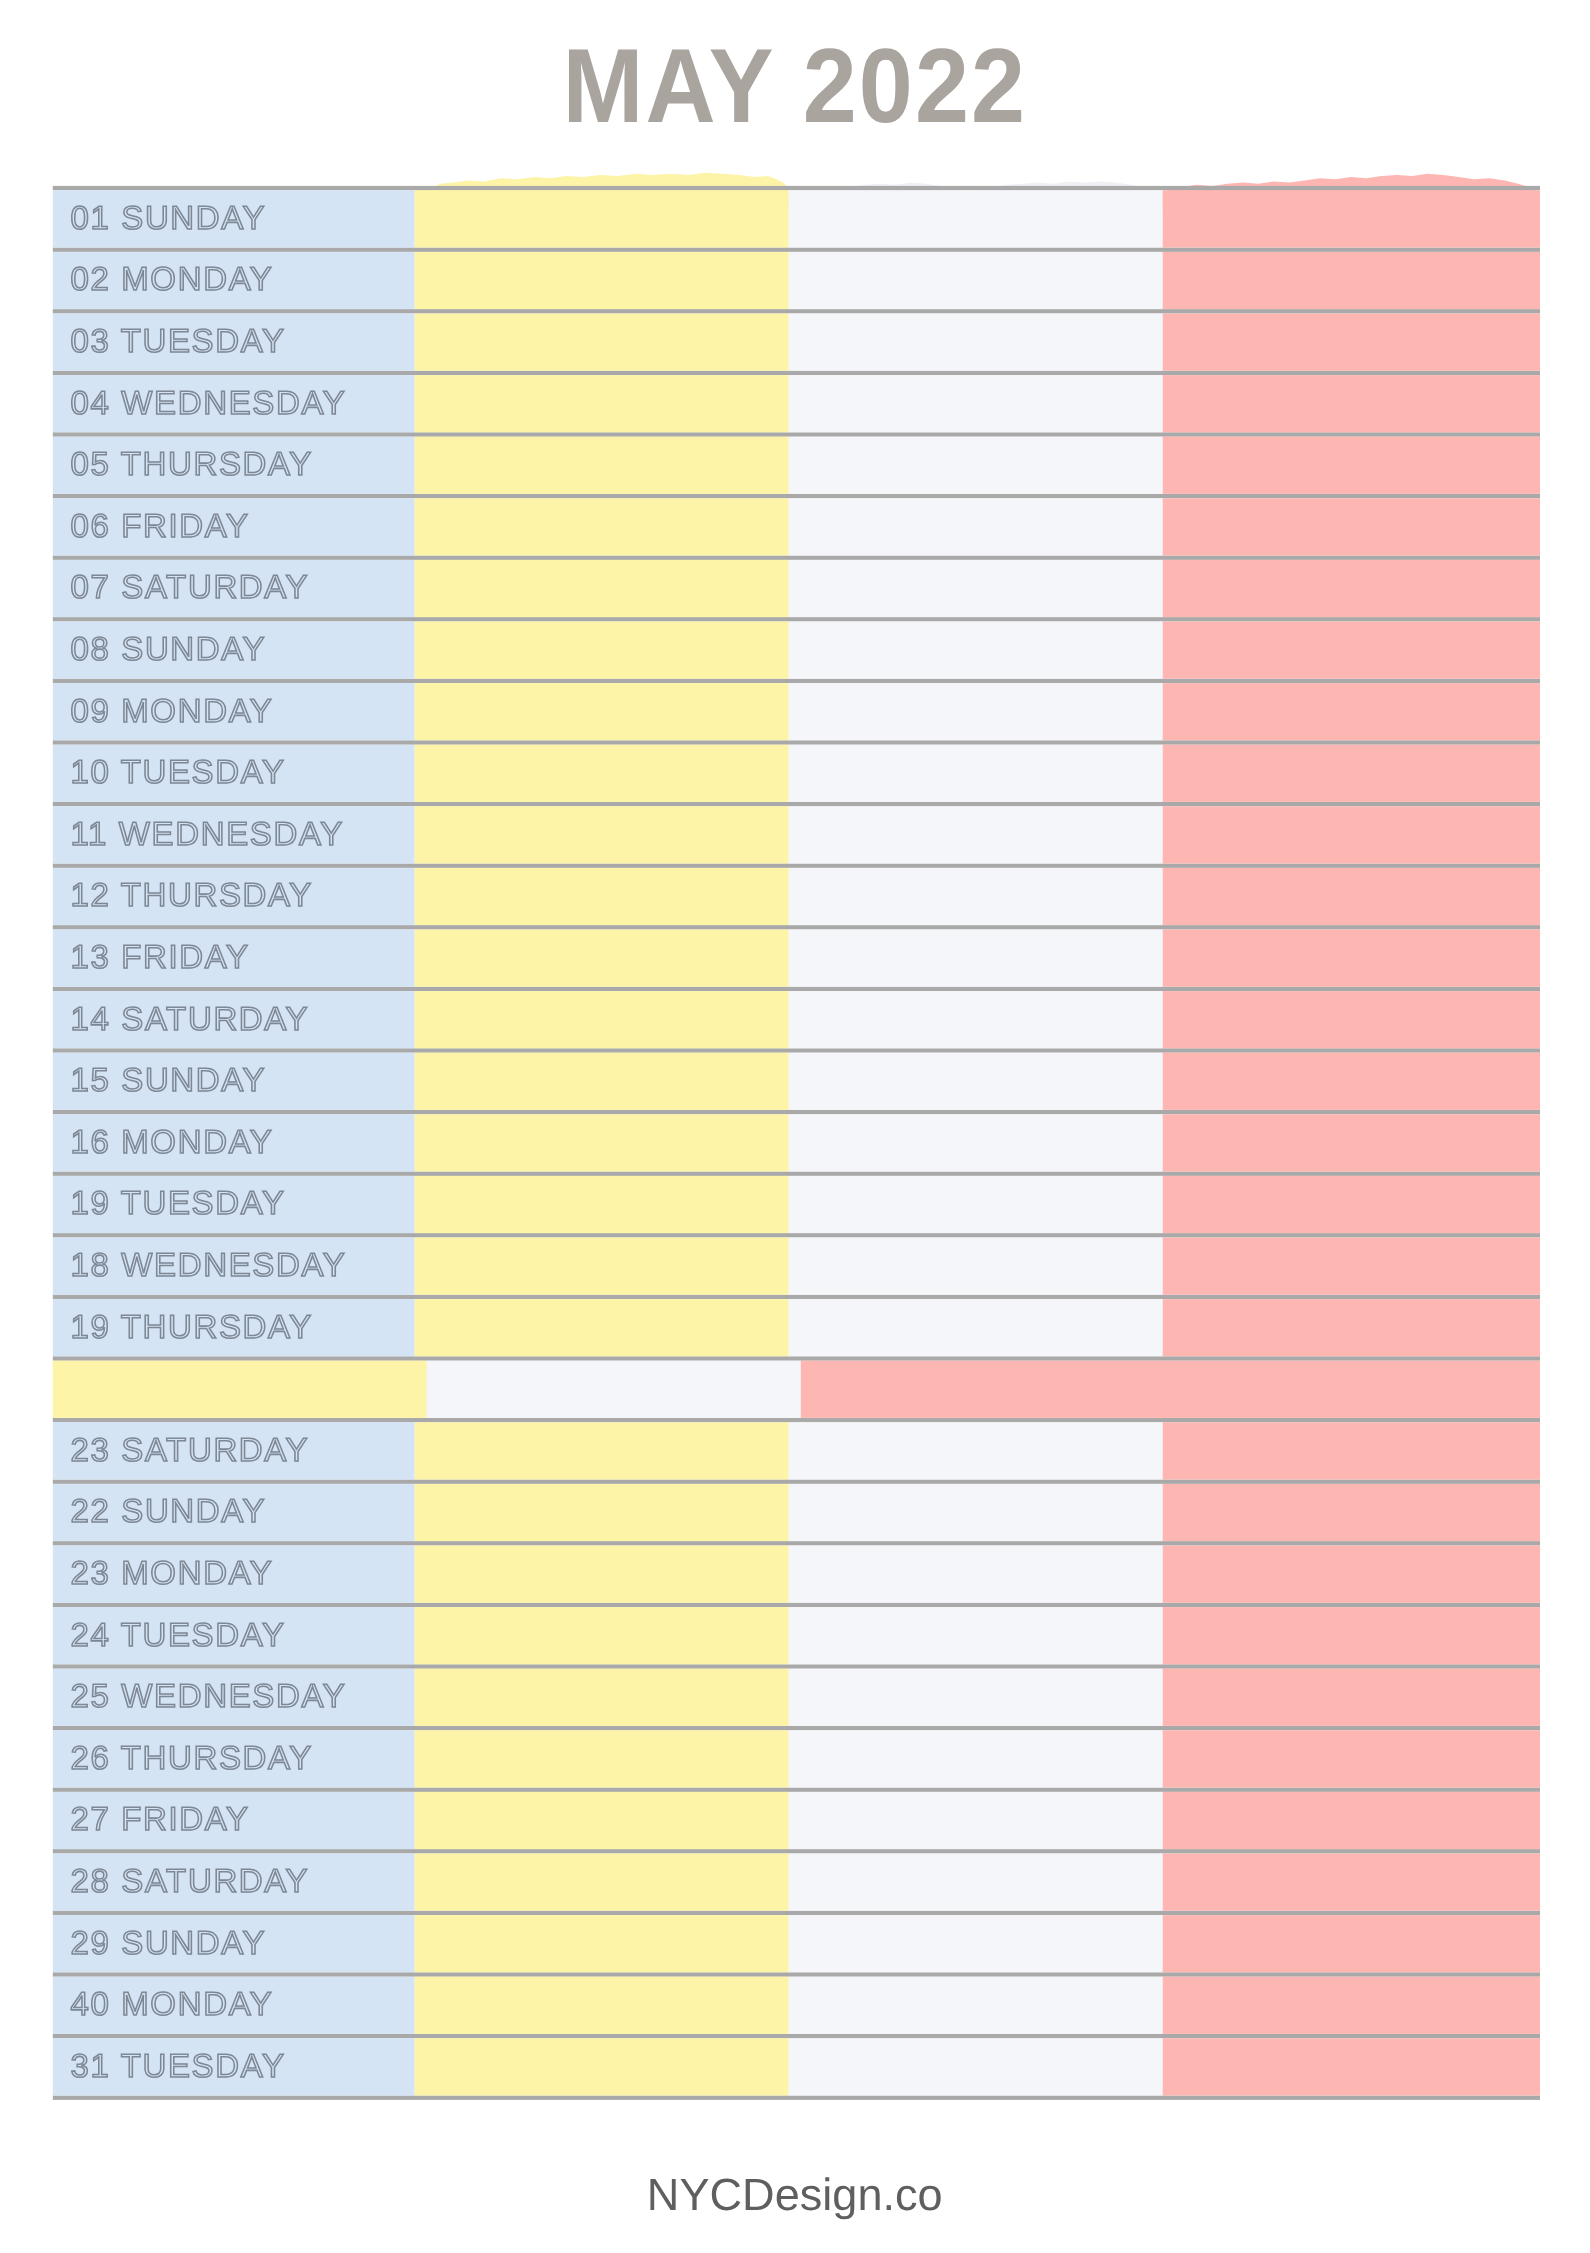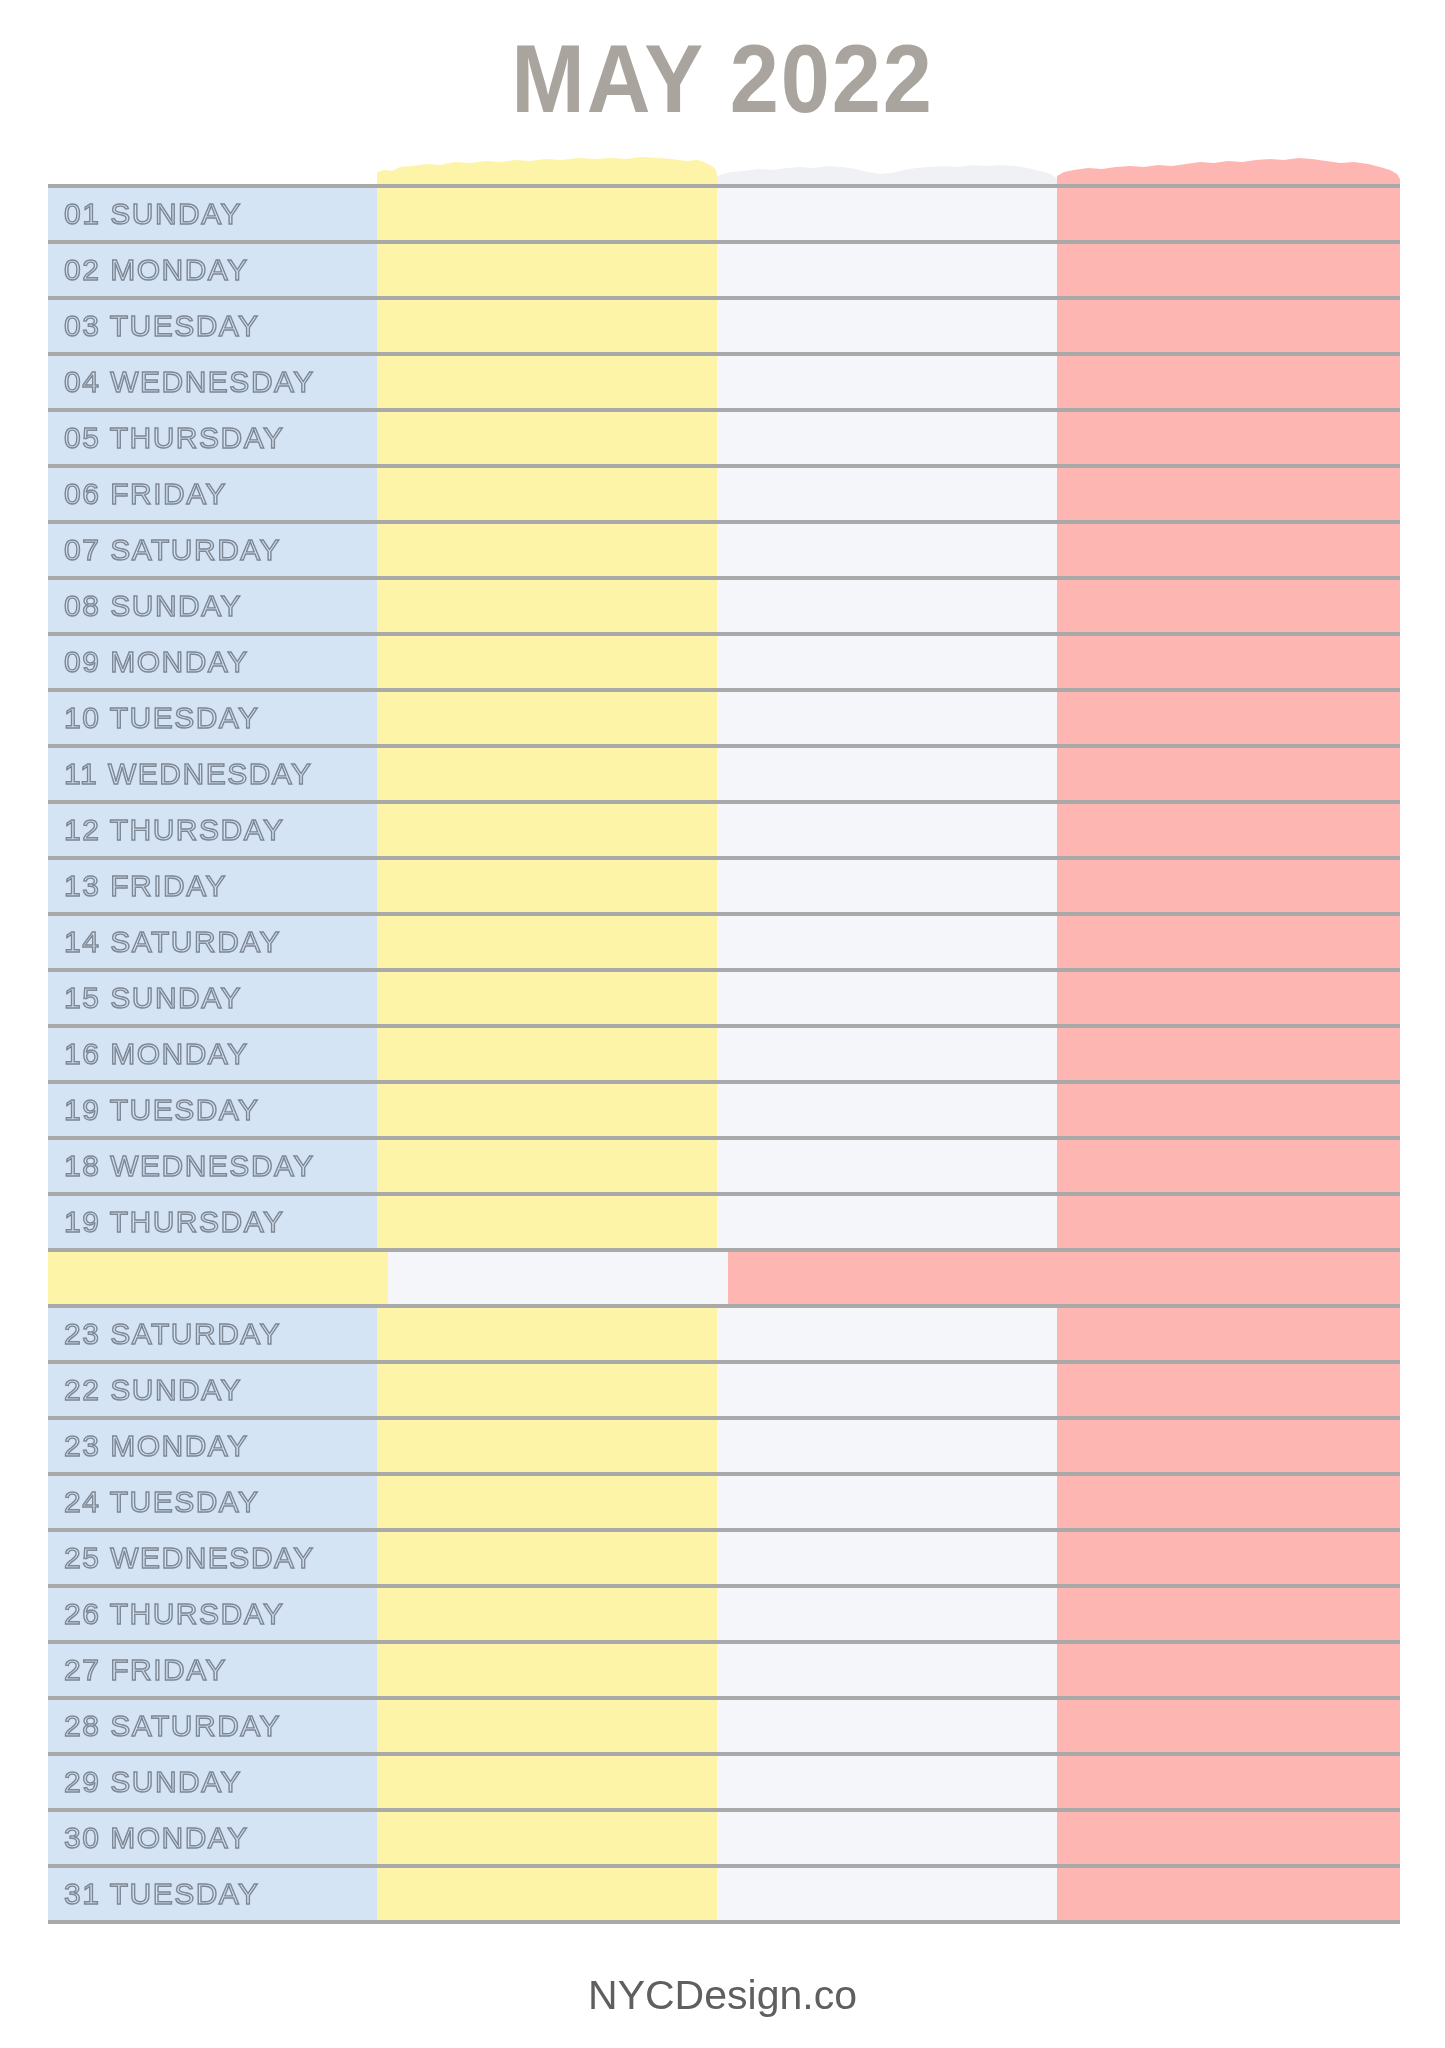--- a/index.html
+++ b/index.html
@@ -42,21 +42,21 @@
     width: 1445px;
     height: 40px;
     pointer-events: none;
   }
   #band-tops svg { display: block; }
 
   
   #calendar-grid {
     position: absolute;
     left: 48px;
-    top: 184px;
+    top: 169px;
     width: 1352px;
     border-top: 4px solid #a9a9a9;
   }
 
   .cal-row {
     display: flex;
     height: 52px;
     border-bottom: 4px solid #a9a9a9;
     box-sizing: content-box;
   }
@@ -351,21 +351,21 @@
     <div class="cal-row">
       <div class="col-day">
         <span class="day-label">29 SUNDAY</span>
       </div>
       <div class="col-note-a"></div>
       <div class="col-note-b"></div>
       <div class="col-note-c"></div>
     </div>
     <div class="cal-row">
       <div class="col-day">
-        <span class="day-label">30 MONDAY</span>
+        <span class="day-label">40 MONDAY</span>
       </div>
       <div class="col-note-a"></div>
       <div class="col-note-b"></div>
       <div class="col-note-c"></div>
     </div>
     <div class="cal-row">
       <div class="col-day">
         <span class="day-label">31 TUESDAY</span>
       </div>
       <div class="col-note-a"></div>

